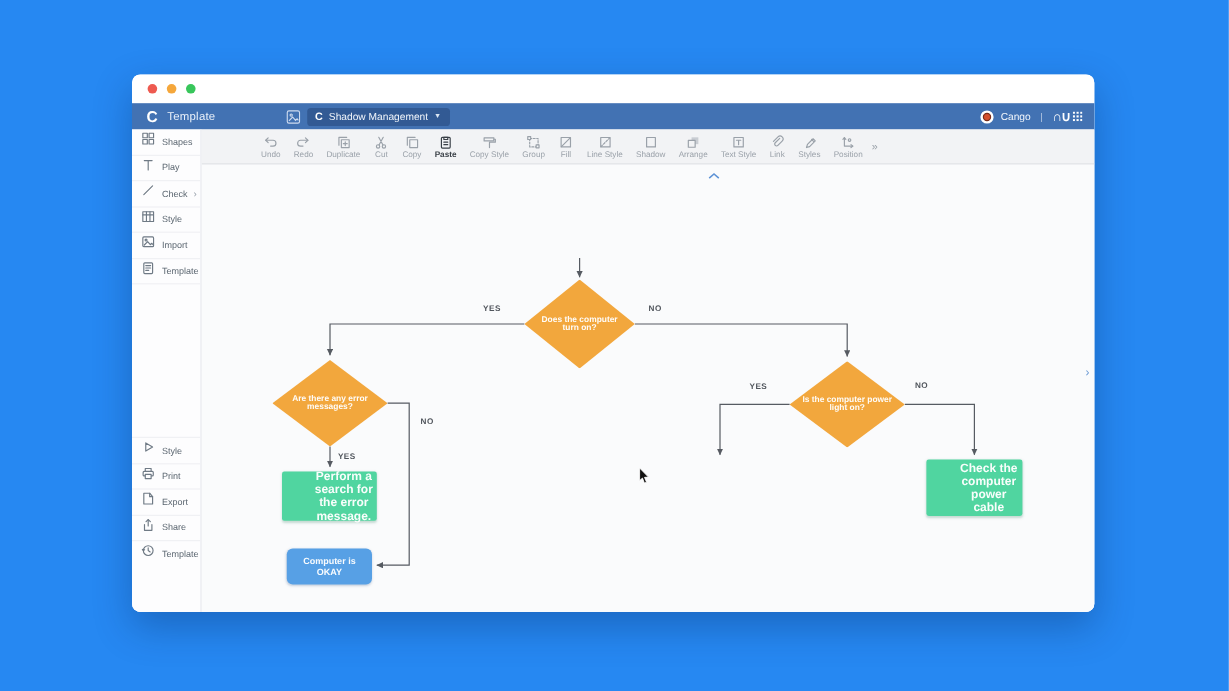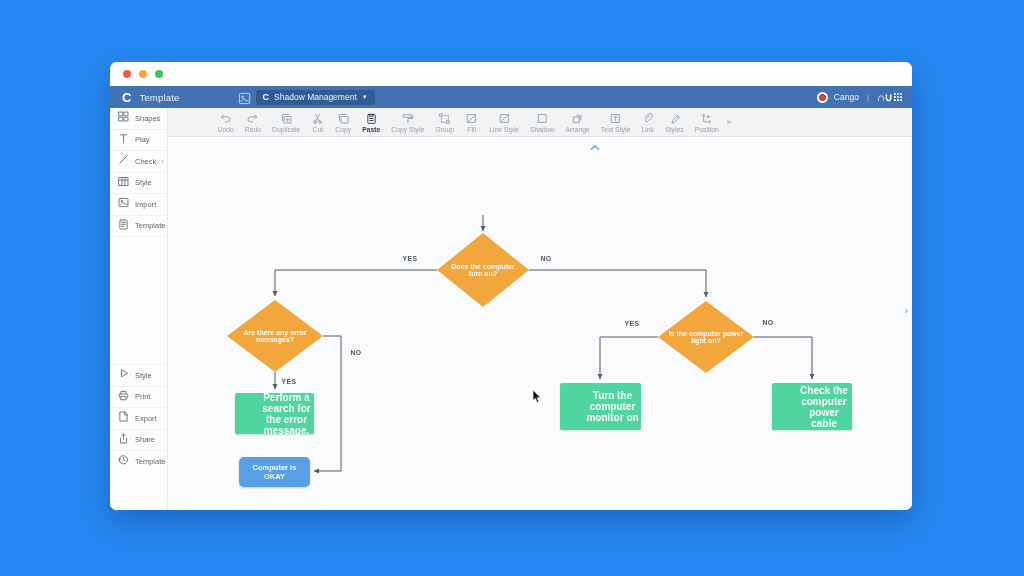--- a/index.html
+++ b/index.html
@@ -397,23 +397,20 @@
         <div class="node diamond" style="left: 490px; top: 164px; width: 96px; height: 72px;">
           <span class="dshape" style="background: rgb(242, 167, 61);"></span>
           <span class="ntext">Is the computer power light on?</span>
         </div>
         <div class="node rect" style="left: 67px; top: 256px; width: 79px; height: 41px; background: rgb(80, 213, 160);">
           <span class="ntext">Perform a search for the error message.</span>
         </div>
         <div class="node rounded-rect" style="left: 71px; top: 320px; width: 71px; height: 30px; background: rgb(87, 160, 229);">
           <span class="ntext">Computer is OKAY</span>
         </div>
-        <div class="node rect" style="left: 392px; top: 246px; width: 81px; height: 47px; background: rgb(80, 213, 160);">
-          <span class="ntext">Turn the computer monitor on</span>
-        </div>
         <div class="node rect" style="left: 604px; top: 246px; width: 80px; height: 47px; background: rgb(80, 213, 160);">
           <span class="ntext">Check the computer power cable</span>
         </div>
         <span class="edge-label" style="left: 242px; top: 121px;">YES</span>
         <span class="edge-label" style="left: 378px; top: 121px;">NO</span>
         <span class="edge-label" style="left: 121px; top: 244px;">YES</span>
         <span class="edge-label" style="left: 188px; top: 215px;">NO</span>
         <span class="edge-label" style="left: 464px; top: 186px;">YES</span>
         <span class="edge-label" style="left: 600px; top: 185px;">NO</span>
         <span class="scroll-chevron" style="left: -3px; top: 168px;">‹</span>

